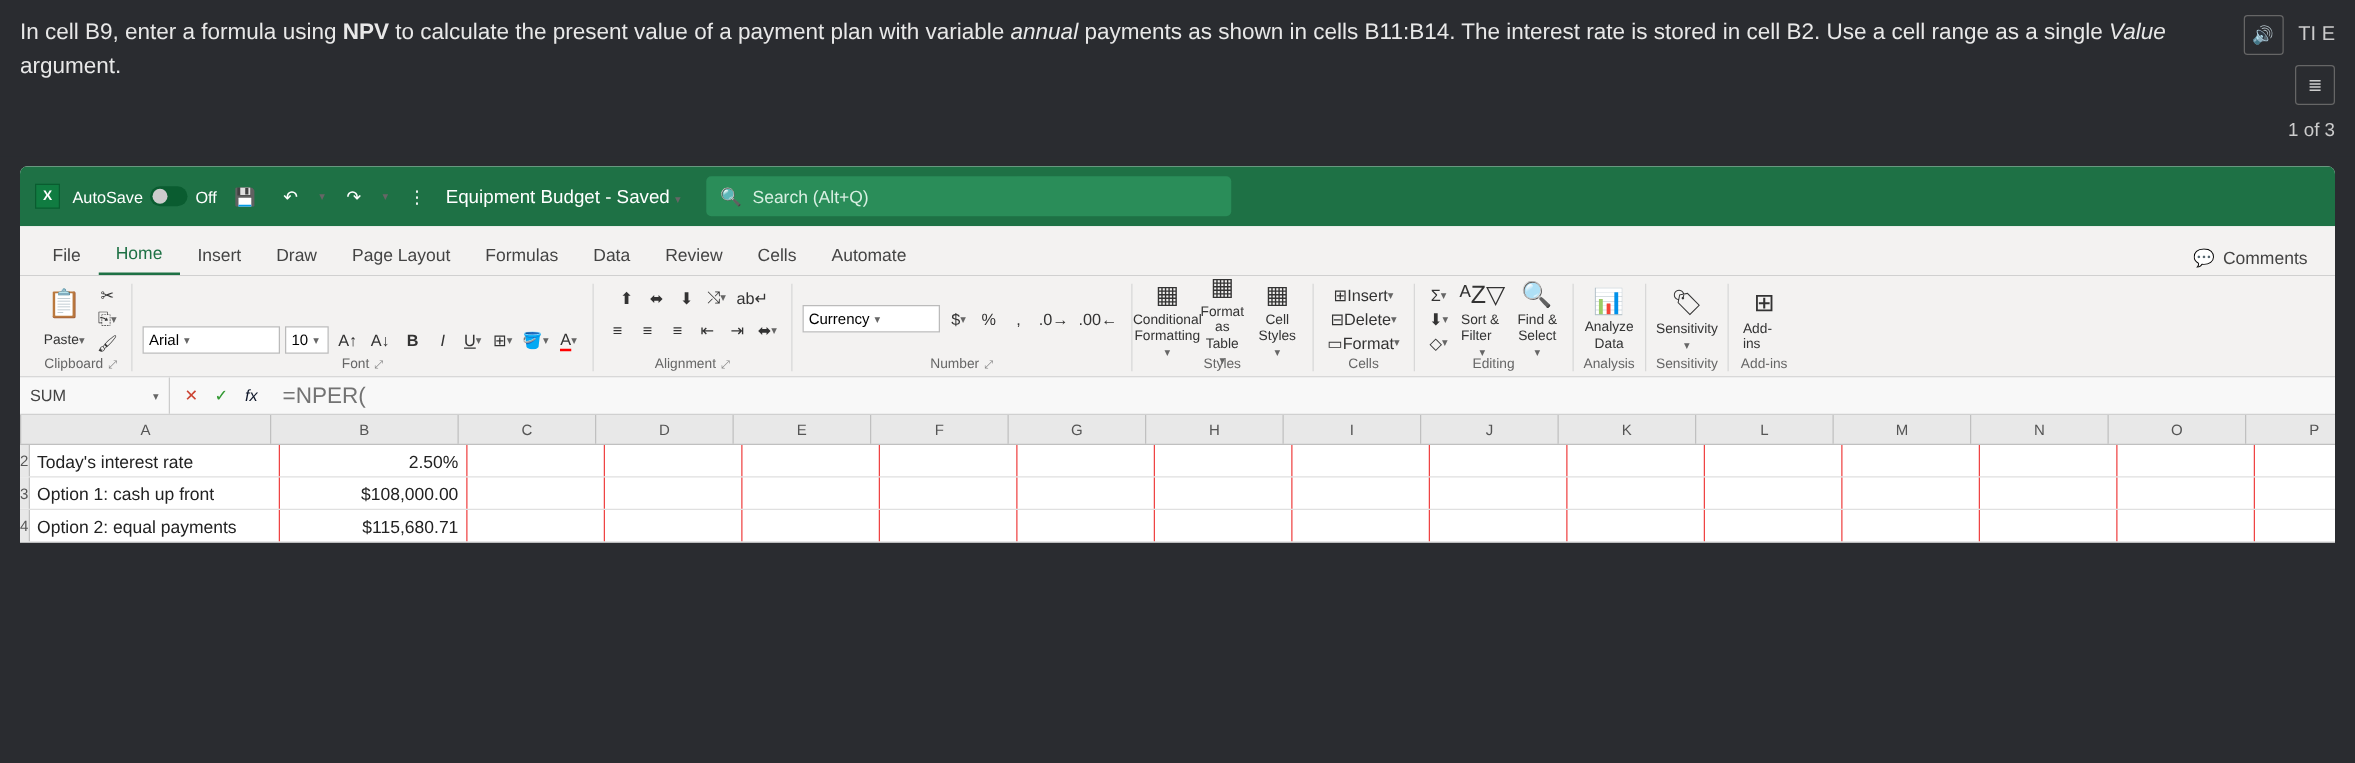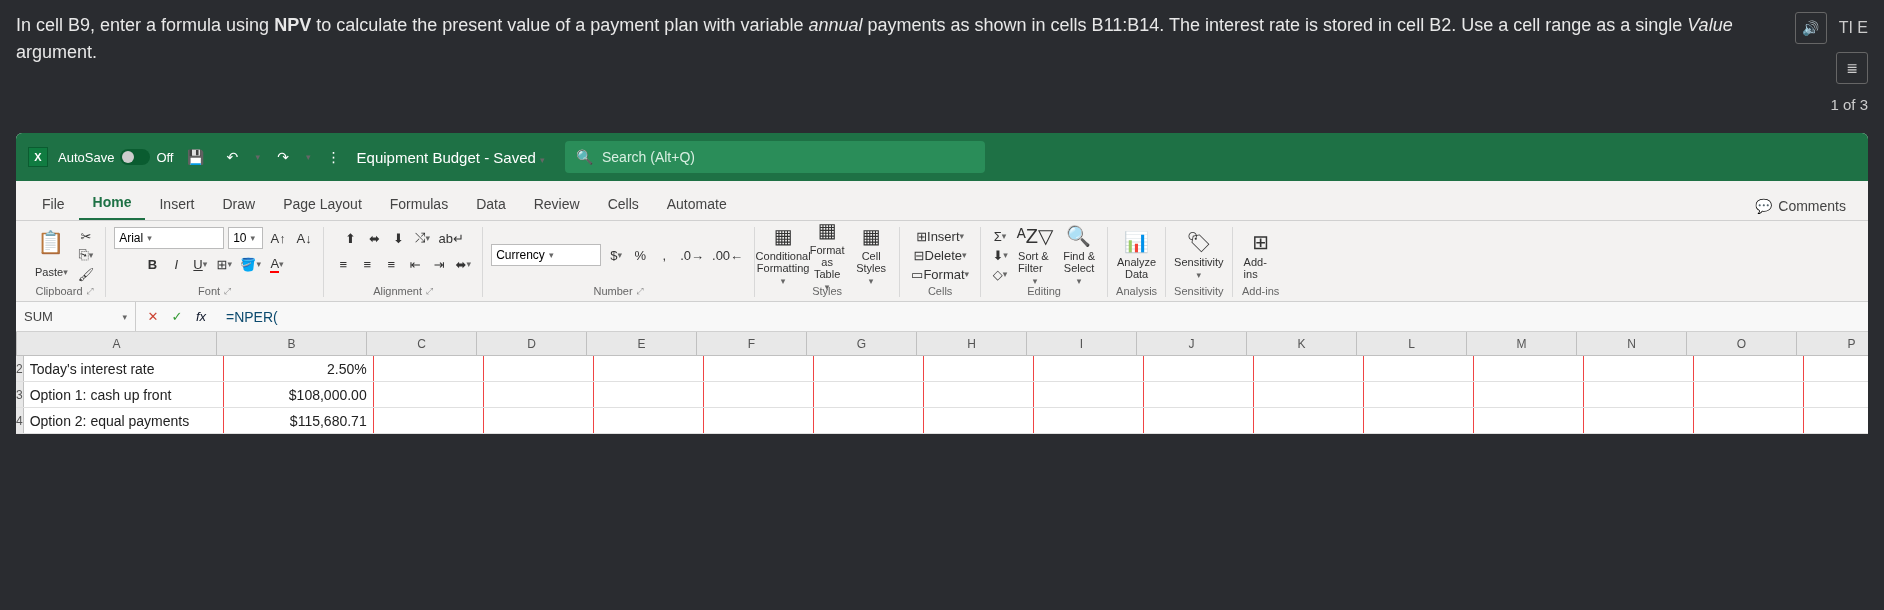--- a/index.html
+++ b/index.html
@@ -25,21 +25,21 @@
 .qa-btn { width: 26px; height: 26px; display:flex; align-items:center; justify-content:center; color:#fff; font-size:14px; }
 .title-center { flex: 1; display: flex; align-items: center; gap: 20px; }
 .doc-name { font-size: 15px; color: #fff; }
 .search-box { background: #2a8d59; border-radius: 4px; height: 32px; flex: 0 0 420px; display: flex; align-items: center; padding: 0 12px; gap: 8px; color: #d8efe2; font-size: 14px; }
 .title-right { display: flex; align-items: center; gap: 10px; }
 .user-name { font-size: 14px; }
 .avatar { width: 28px; height: 28px; border-radius: 50%; background: #6e4fc9; color:#fff; display:flex; align-items:center; justify-content:center; font-size:12px; font-weight:600; }
 
 .tabs-bar { background: #f3f2f1; height: 40px; display: flex; align-items: flex-end; padding: 0 12px; border-bottom: 1px solid #d0d0d0; }
 .tab { padding: 10px 14px 8px; font-size: 14px; color: #444; cursor: pointer; }
-.tab.active { border-bottom: 2px solid #1e7145; color: #1e7145; font-weight: 700; }
+.tab.active { border-bottom: 2px solid #1e7145; color: #1e7145; font-weight: 400; }
 .tabs-right { margin-left: auto; display:flex; align-items:center; gap:6px; font-size:14px; color:#444; padding: 0 10px 6px; }
 
 .ribbon { background: #f3f2f1; display: flex; align-items: stretch; padding: 6px 8px 4px; gap: 0; border-bottom: 1px solid #d0d0d0; }
 .group { display: flex; flex-direction: column; align-items: center; padding: 0 8px; border-right: 1px solid #d8d8d8; }
 .group:last-child { border-right: none; }
 .group-body { display: flex; align-items: center; gap: 4px; flex: 1; }
 .group-label { font-size: 11px; color: #666; margin-top: 2px; display:flex; align-items:center; gap:4px; }
 .glyph-launcher { font-size: 9px; color:#888; }
 .btn { min-width: 22px; height: 22px; display:flex; align-items:center; justify-content:center; font-size:13px; color:#333; border-radius:2px; padding:0 3px; }
 .btn-lg { width: 40px; height: 44px; flex-direction:column; gap:2px; font-size:11px; }
@@ -49,21 +49,21 @@
 .stack3 { display:flex; flex-direction:column; gap:1px; }
 .stack3 .btn { height:18px; }
 
 .paste-block { display:flex; flex-direction:column; align-items:center; gap:2px; }
 .paste-icon { width:32px; height:32px; display:flex; align-items:center; justify-content:center; font-size:22px; }
 
 .formula-bar { background:#f8f8f8; height:30px; display:flex; align-items:center; border-bottom:1px solid #d0d0d0; }
 .name-box { width:120px; border-right:1px solid #ccc; padding:0 8px; height:100%; display:flex; align-items:center; font-size:13px; color:#444; gap:6px; }
 .fb-btns { display:flex; gap:2px; padding:0 6px; }
 .fb-btn { width:22px; height:22px; display:flex; align-items:center; justify-content:center; font-size:13px; color:#0f172a; }
-.fb-input { flex:1; padding:0 8px; font-size:14px; color:#0c4a6e; }
+.fb-input { flex:1; padding:0 8px; font-size:18px; color:#737373; }
 
 .grid-header { background:#e8e8e8; height:24px; display:flex; border-bottom:1px solid #c0c0c0; }
 .rowhead-spacer { width:36px; border-right:1px solid #c0c0c0; }
 .colhead { flex:0 0 110px; text-align:center; font-size:12px; color:#555; border-right:1px solid #c0c0c0; display:flex; align-items:center; justify-content:center; }
 .colhead.wide { flex:0 0 200px; }
 .colhead.wideB { flex:0 0 150px; }
 
 .grid-body { background:#fff; }
 .row { display:flex; height:26px; border-bottom:1px solid #e0e0e0; }
 .rowhead { width:36px; text-align:center; font-size:12px; color:#555; border-right:1px solid #c0c0c0; display:flex; align-items:center; justify-content:center; background:#e8e8e8; }
@@ -150,21 +150,21 @@
           <div class="btn">🖌</div>
         </div>
       </div>
       <div class="group-label">
           <span>Clipboard</span>
           <span class="glyph-launcher">⤢</span>
         </div>
     </div>
 
     <div class="group">
-      <div class="group-body" style="flex-direction:column; gap:4px; align-items:center;">
+      <div class="group-body" style="gap:4px; align-items:flex-end;">
         <div style="display:flex; gap:4px; align-items:center;">
           <div class="combo" style="width:110px">
               <span>Arial</span>
               <span class="dd">▾</span>
             </div>
           <div class="combo" style="width:35px">
               <span>10</span>
               <span class="dd">▾</span>
             </div>
           <div class="btn">A↑</div>

